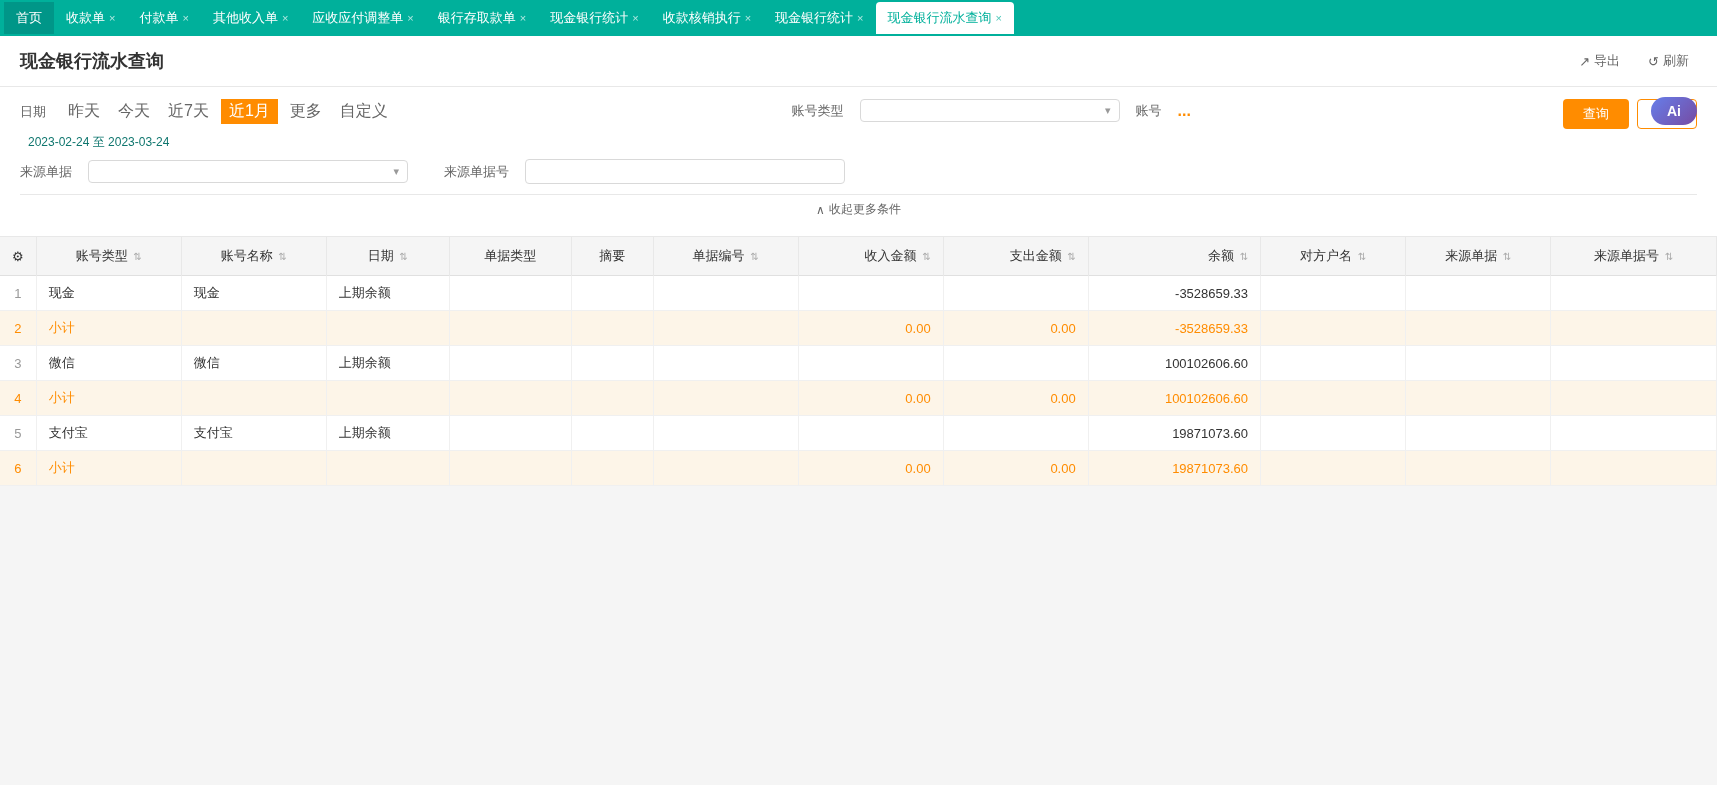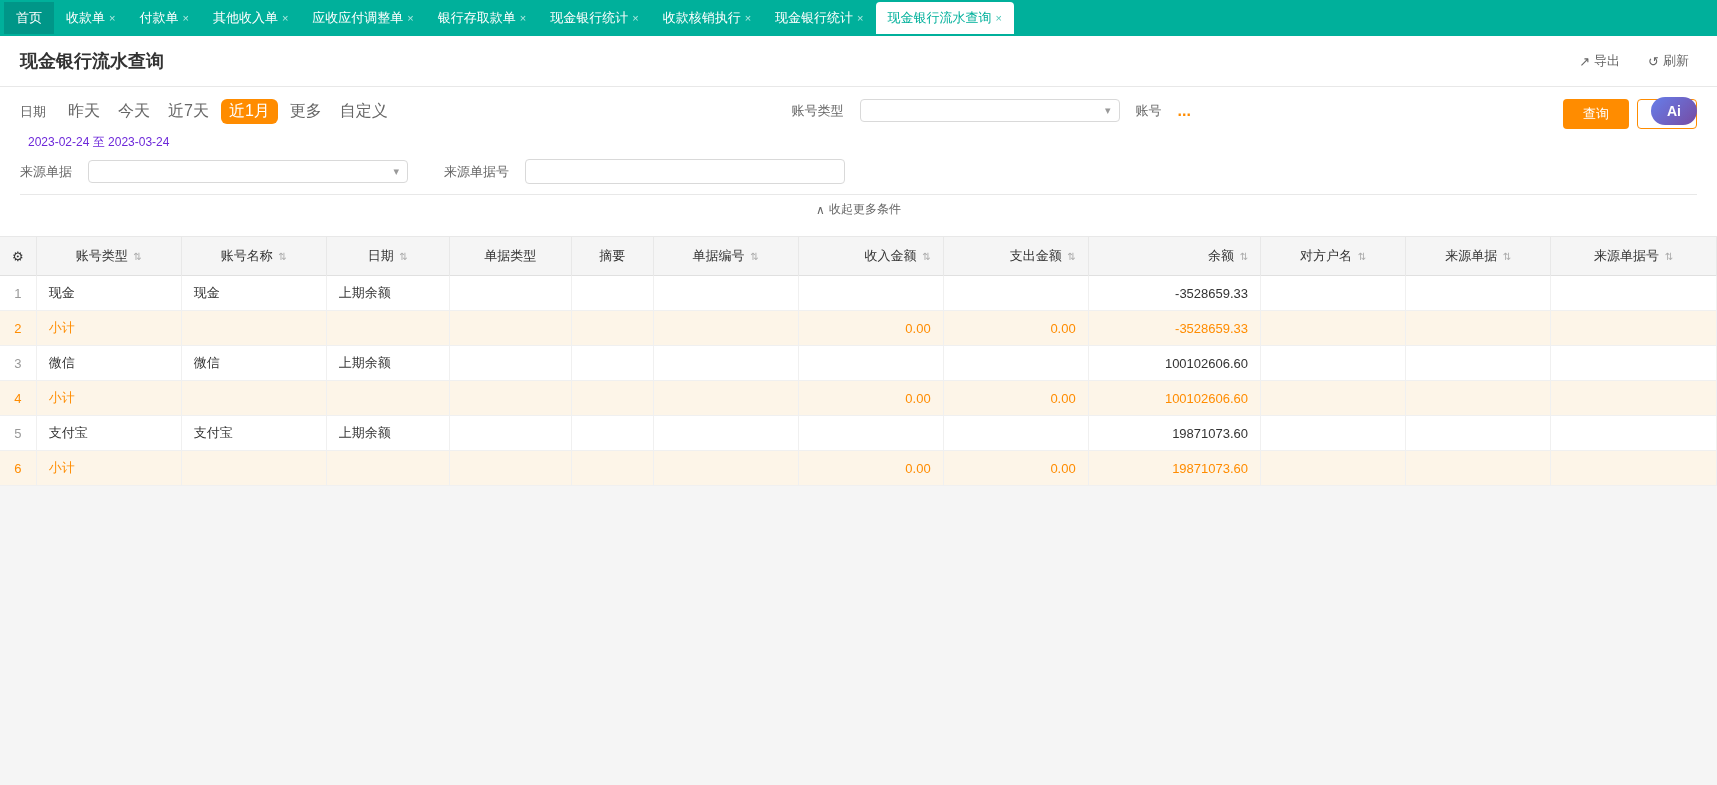--- a/index.html
+++ b/index.html
@@ -98,25 +98,25 @@
       color: #666;
       cursor: pointer;
       padding: 2px 6px;
       font-size: 16px;
       border: none;
       background: none;
     }
     .date-btn.active {
       background: #ff8c00;
       color: #fff;
-      border-radius: 6px;
+      border-radius: 0;
       padding: 2px 8px;
     }
     .date-range {
-      color: #6d28d9;
+      color: #0f766e;
       font-size: 12px;
       margin-left: 8px;
     }
     .select-box {
       border: 1px solid #d9d9d9;
       border-radius: 4px;
       padding: 4px 8px;
       min-width: 160px;
       display: flex;
       align-items: center;

